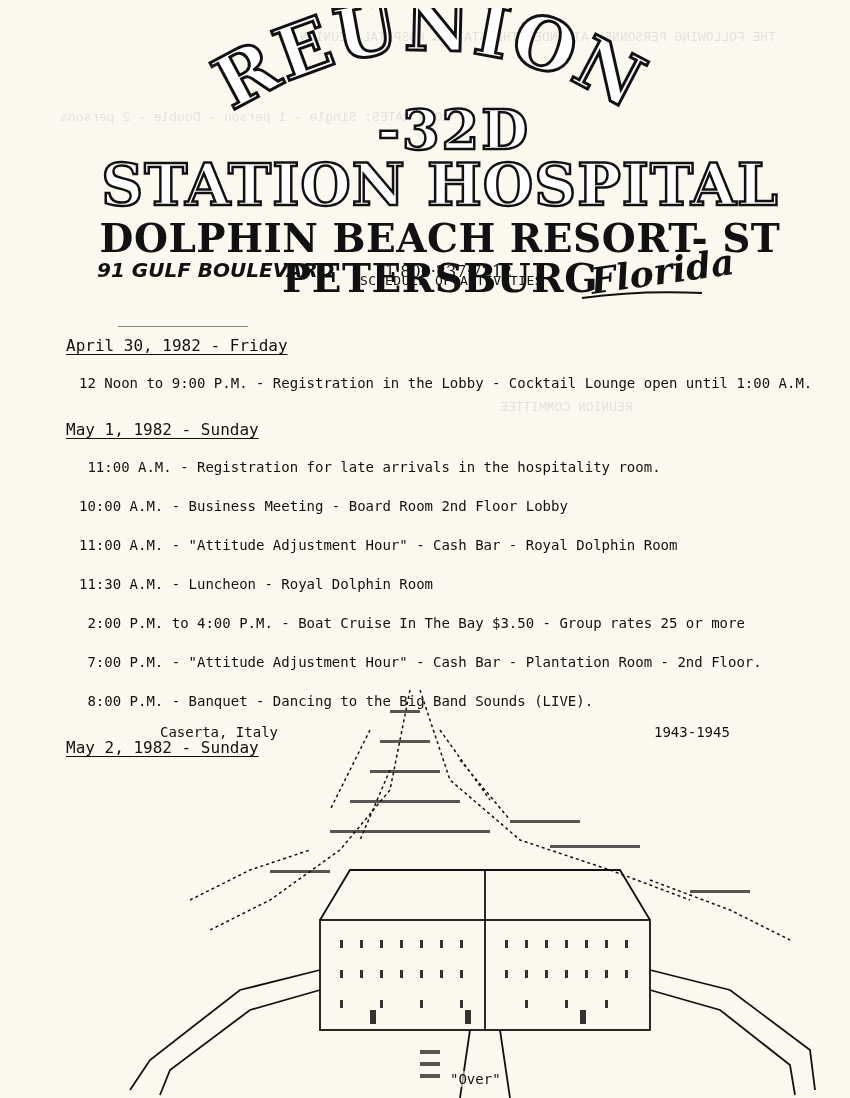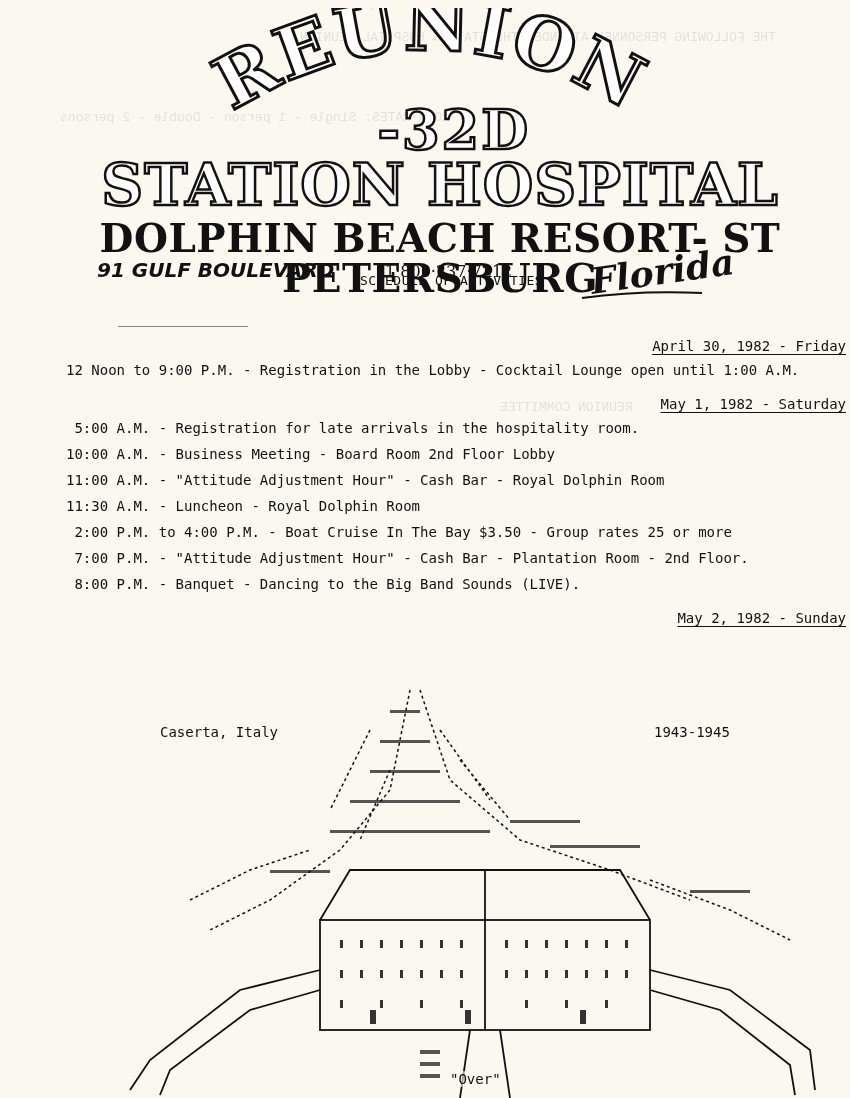--- a/index.html
+++ b/index.html
@@ -56,24 +56,24 @@
   }
   .sched-title {
     position: absolute; left: 360px; top: 273px;
     font-family: "DejaVu Sans Mono", monospace; font-size: 13px; letter-spacing: 0.5px;
   }
   .rule {
     position: absolute; left: 118px; top: 326px; width: 130px; height: 1px; background: #888;
   }
   .content { position: absolute; left: 66px; top: 335px; width: 780px; }
   .day-heading {
-    font-size: 14px; text-decoration: underline; text-underline-offset: 3px;
-    margin: 0; height: 22px; line-height: 22px; text-align: right;
-  }
-  .event { font-size: 14px; margin: 0; height: 26px; line-height: 26px; white-space: nowrap; }
+    font-size: 16px; text-decoration: underline; text-underline-offset: 3px;
+    margin: 0; height: 22px; line-height: 22px;
+  }
+  .event { font-size: 14px; margin: 13px; height: 26px; line-height: 26px; white-space: nowrap; }
   .gap { height: 10px; }
   .caption-left {
     position: absolute; left: 160px; top: 724px; font-size: 14px;
   }
   .caption-right {
     position: absolute; left: 642px; top: 724px; font-size: 14px; margin-left: 12px;
   }
   .sketch { position: absolute; left: 90px; top: 670px; width: 740px; height: 428px; }
   .over {
     position: absolute; left: 450px; top: 1071px; font-size: 14px;
@@ -109,22 +109,22 @@
 <div class="sched-title">SCHEDULE OF ACTIVITIES</div>
 <div class="rule"></div>
 
 <div class="content">
   <div>
     <p class="day-heading">April 30, 1982 - Friday</p>
     <p class="event">12 Noon to 9:00 P.M. - Registration in the Lobby - Cocktail Lounge open until 1:00 A.M.</p>
   </div>
   <div class="gap"></div>
   <div>
-    <p class="day-heading">May 1, 1982 - Saturday</p>
-    <p class="event" style="white-space:pre"> 5:00 A.M. - Registration for late arrivals in the hospitality room.</p>
+    <p class="day-heading">May 1, 1982 - Sunday</p>
+    <p class="event" style="white-space:pre"> 11:00 A.M. - Registration for late arrivals in the hospitality room.</p>
     <p class="event" style="white-space:pre">10:00 A.M. - Business Meeting - Board Room 2nd Floor Lobby</p>
     <p class="event" style="white-space:pre">11:00 A.M. - "Attitude Adjustment Hour" - Cash Bar - Royal Dolphin Room</p>
     <p class="event" style="white-space:pre">11:30 A.M. - Luncheon - Royal Dolphin Room</p>
     <p class="event" style="white-space:pre"> 2:00 P.M. to 4:00 P.M. - Boat Cruise In The Bay $3.50 - Group rates 25 or more</p>
     <p class="event" style="white-space:pre"> 7:00 P.M. - "Attitude Adjustment Hour" - Cash Bar - Plantation Room - 2nd Floor.</p>
     <p class="event" style="white-space:pre"> 8:00 P.M. - Banquet - Dancing to the Big Band Sounds (LIVE).</p>
   </div>
   <div class="gap"></div>
   <div>
     <p class="day-heading">May 2, 1982 - Sunday</p>

